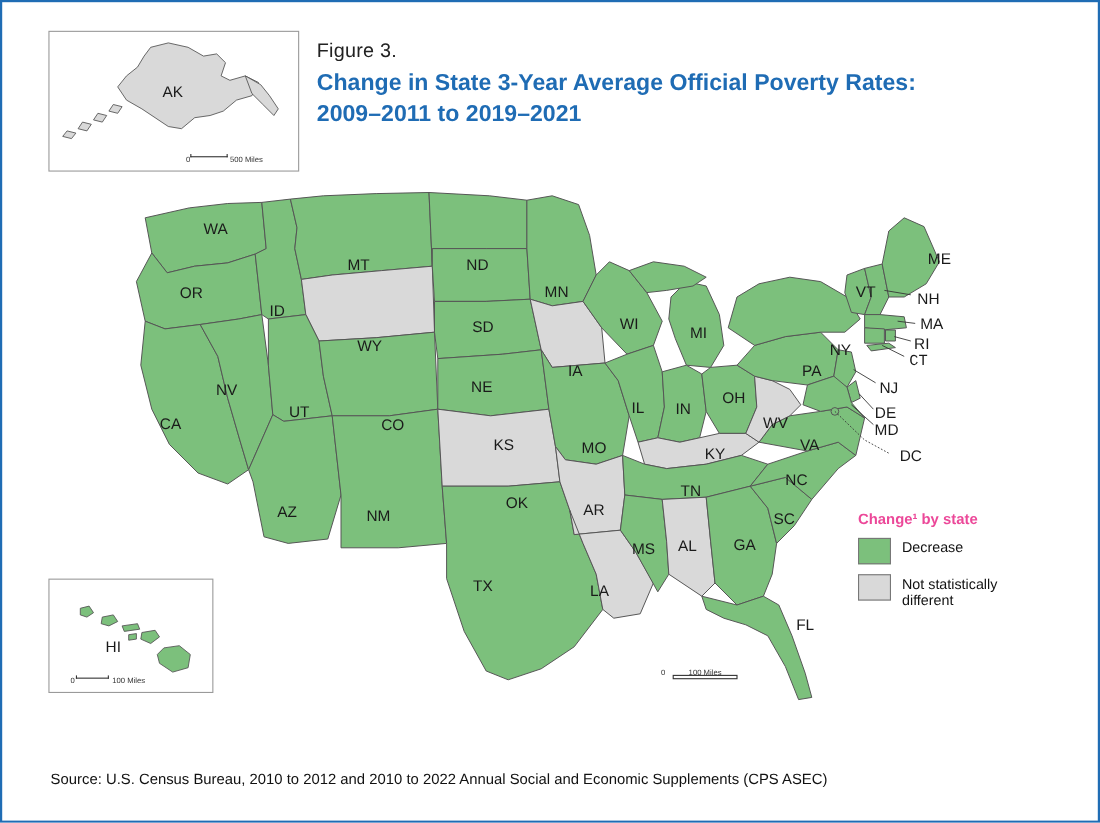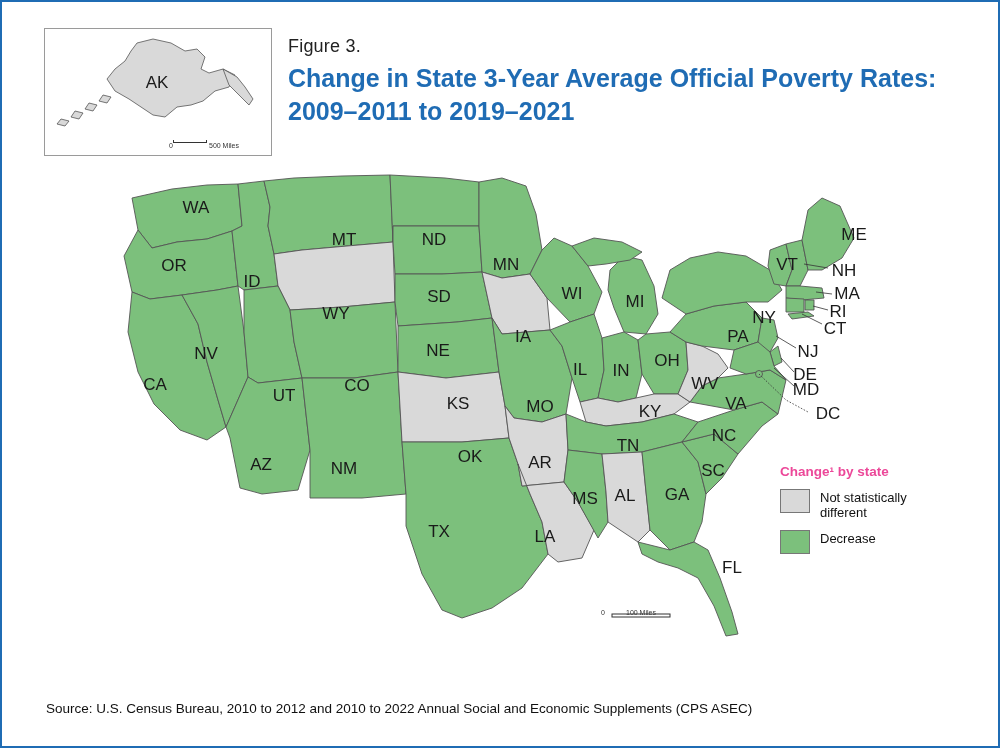--- a/index.html
+++ b/index.html
@@ -25,36 +25,36 @@
     top: 34px;
     font-size: 18px;
     color: #222222;
     letter-spacing: 0.2px;
   }
   .fig-title {
     position: absolute;
     left: 286px;
     top: 60px;
     width: 680px;
-    font-size: 25px;
+    font-size: 21px;
     font-weight: bold;
     color: #1f6cb4;
     line-height: 1.32;
   }
   .inset {
     position: absolute;
     border: 1px solid #9a9a9a;
     background: #ffffff;
     box-sizing: border-box;
   }
   #inset-ak { left: 42px; top: 26px; width: 228px; height: 128px; }
   #inset-hi { left: 42px; top: 524px; width: 150px; height: 104px; }
   .state-label {
     position: absolute;
-    font-size: 17px;
+    font-size: 14px;
     color: #1a1a1a;
     white-space: nowrap;
     transform: translate(-50%, -50%);
     pointer-events: none;
   }
   .scale-text {
     position: absolute;
     font-size: 7px;
     color: #333333;
     white-space: nowrap;
@@ -264,31 +264,31 @@
       <g>
         <rect x="610" y="612" width="58" height="3" fill="none" stroke="#333333" stroke-width="1"></rect>
       </g>
     </svg>
   </div>
 
   <div>
     <span class="state-label" style="left:194px; top:206px;">WA</span>
     <span class="state-label" style="left:172px; top:264px;">OR</span>
     <span class="state-label" style="left:250px; top:280px;">ID</span>
-    <span class="state-label" style="left:324px; top:238px;margin-left:18px;">MT</span>
+    <span class="state-label" style="left:324px; top:238px;">MT</span>
     <span class="state-label" style="left:432px; top:238px;">ND</span>
     <span class="state-label" style="left:504px; top:263px;">MN</span>
     <span class="state-label" style="left:570px; top:292px;">WI</span>
     <span class="state-label" style="left:633px; top:300px;">MI</span>
     <span class="state-label" style="left:852px; top:233px;">ME</span>
     <span class="state-label" style="left:785px; top:263px;">VT</span>
     <span class="state-label" style="left:842px; top:269px;">NH</span>
     <span class="state-label" style="left:845px; top:292px;">MA</span>
     <span class="state-label" style="left:836px; top:310px;">RI</span>
-    <span class="state-label" style="left:833px; top:327px;">CT</span>
+    <span class="state-label" style="left:833px; top:327px;font-family:Liberation Mono, monospace;">CT</span>
     <span class="state-label" style="left:762px; top:293px;margin-top:23px;">NY</span>
     <span class="state-label" style="left:736px; top:335px;">PA</span>
     <span class="state-label" style="left:806px; top:350px;">NJ</span>
     <span class="state-label" style="left:803px; top:373px;">DE</span>
     <span class="state-label" style="left:804px; top:388px;text-align:right;">MD</span>
     <span class="state-label" style="left:826px; top:412px;">DC</span>
     <span class="state-label" style="left:703px; top:382px;">WV</span>
     <span class="state-label" style="left:734px; top:402px;">VA</span>
     <span class="state-label" style="left:722px; top:434px;">NC</span>
     <span class="state-label" style="left:711px; top:469px;">SC</span>
@@ -307,21 +307,21 @@
     <span class="state-label" style="left:437px; top:530px;">TX</span>
     <span class="state-label" style="left:468px; top:455px;">OK</span>
     <span class="state-label" style="left:456px; top:402px;">KS</span>
     <span class="state-label" style="left:436px; top:349px;">NE</span>
     <span class="state-label" style="left:437px; top:295px;">SD</span>
     <span class="state-label" style="left:521px; top:335px;">IA</span>
     <span class="state-label" style="left:334px; top:312px;">WY</span>
     <span class="state-label" style="left:355px; top:384px;">CO</span>
     <span class="state-label" style="left:342px; top:467px;">NM</span>
     <span class="state-label" style="left:259px; top:463px;">AZ</span>
-    <span class="state-label" style="left:270px; top:394px;margin-left:12px;">UT</span>
+    <span class="state-label" style="left:270px; top:372px;">UT</span>
     <span class="state-label" style="left:204px; top:352px;">NV</span>
     <span class="state-label" style="left:153px; top:383px;">CA</span>
   </div>
 
   <div class="inset" id="inset-ak">
     <svg width="226" height="126" viewBox="0 0 226 126">
       <g fill="#d9d9d9" stroke="#555555" stroke-width="0.8" stroke-linejoin="round">
         <polygon points="92,14 108,10 126,14 140,22 152,20 160,28 156,40 164,44 178,40 190,46 184,58 170,62 158,72 146,76 132,78 120,88 108,86 96,78 84,70 70,62 62,50 70,40 80,32 86,22"></polygon>
         <polygon points="178,40 192,48 200,58 208,70 204,76 194,66 184,56"></polygon>
         <polygon points="58,66 66,68 62,74 54,72"></polygon>
@@ -329,31 +329,47 @@
         <polygon points="30,82 38,84 34,90 26,88"></polygon>
         <polygon points="16,90 24,92 20,97 12,95"></polygon>
       </g>
     </svg>
     <span class="state-label" style="left:112px; top:54px;">AK</span>
     <div class="scale-bar" style="left:128px; top:111px; width:34px;"></div>
     <span class="scale-text" style="left:124px; top:113px;">0</span>
     <span class="scale-text" style="left:164px; top:113px;">500 Miles</span>
   </div>
 
+  <div class="inset" id="inset-hi">
+    <svg width="148" height="102" viewBox="0 0 148 102">
+      <g fill="#7cc07c" stroke="#555555" stroke-width="0.8" stroke-linejoin="round">
+        <polygon points="28,26 36,24 40,30 34,34 28,32"></polygon>
+        <polygon points="48,34 58,32 62,38 54,42 47,40"></polygon>
+        <polygon points="66,42 80,40 82,45 68,47"></polygon>
+        <polygon points="84,48 96,46 100,52 92,58 83,54"></polygon>
+        <polygon points="72,50 79,49 79,54 72,55"></polygon>
+        <polygon points="104,62 118,60 128,68 126,80 112,84 100,76 98,68"></polygon>
+      </g>
+    </svg>
+    <span class="state-label" style="left:58px; top:61px;">HI</span>
+    <div class="scale-bar" style="left:24px; top:87px; width:30px;"></div>
+    <span class="scale-text" style="left:19px; top:89px;">0</span>
+    <span class="scale-text" style="left:57px; top:89px;">100 Miles</span>
+  </div>
 
   <span class="scale-text" style="left:599px; top:607px;">0</span>
   <span class="scale-text" style="left:624px; top:607px;">100 Miles</span>
 
   <div class="legend">
     <div class="legend-title">Change¹ by state</div>
+    <div class="legend-row">
+      <span class="legend-swatch" style="background:#7cc07c;"></span>
+      <span class="legend-label">Decrease</span>
+    </div>
     <div class="legend-row">
       <span class="legend-swatch" style="background:#d9d9d9;"></span>
       <span class="legend-label" style="max-width:130px;">Not statistically different</span>
     </div>
-    <div class="legend-row">
-      <span class="legend-swatch" style="background:#7cc07c;"></span>
-      <span class="legend-label">Decrease</span>
-    </div>
   </div>
 
   <div class="source">Source: U.S. Census Bureau, 2010 to 2012 and 2010 to 2022 Annual Social and Economic Supplements (CPS ASEC)</div>
 
 </div>
 
 </body></html>

